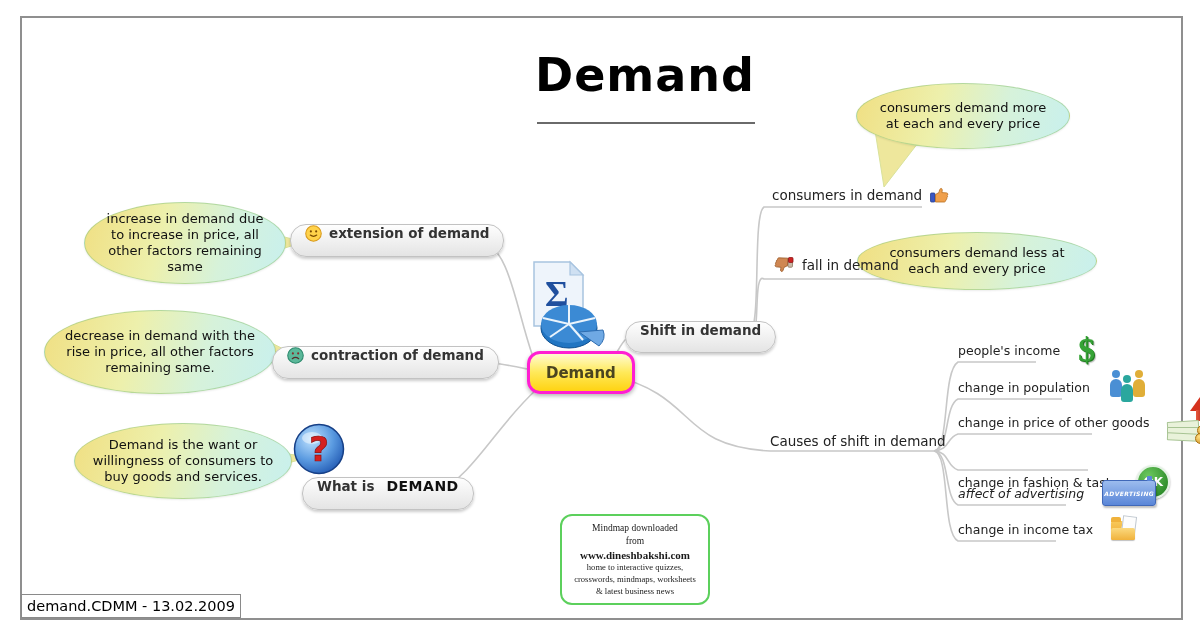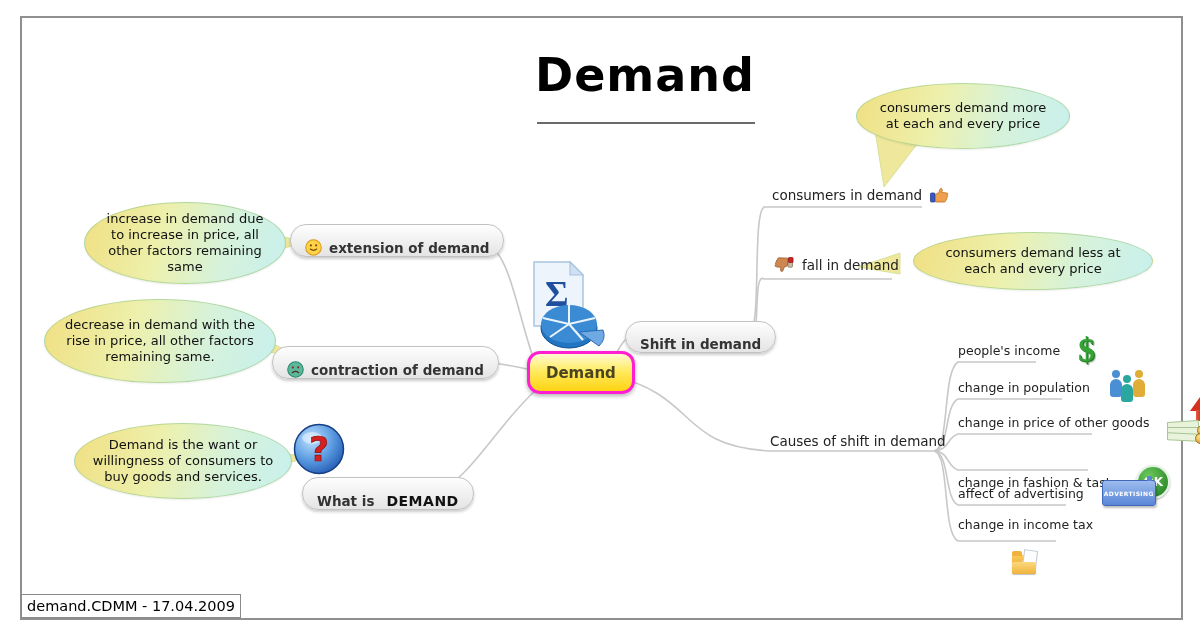--- a/index.html
+++ b/index.html
@@ -11,21 +11,21 @@
 
   .title{position:absolute;left:400px;top:48px;width:490px;text-align:center;z-index:2;
          font-size:46px;font-weight:900;letter-spacing:1px;color:#000;}
   .title-underline{position:absolute;left:537px;top:122px;width:218px;height:2px;background:#6a6a6a;z-index:2;}
 
   .callout{position:absolute;z-index:2;border-radius:50%;display:flex;align-items:center;justify-content:center;
            text-align:center;font-size:13px;line-height:1.22;color:#111;padding:6px 16px;box-sizing:border-box;
            background:linear-gradient(105deg,#f0df82 0%,#edf0ac 38%,#d6f2da 68%,#c8f0ee 100%);
            border:1px solid rgba(150,200,130,.6);box-shadow:0 1px 2px rgba(0,0,0,.08);}
 
-  .node{position:absolute;z-index:3;display:inline-flex;align-items:flex-end;gap:7px;padding:0 14px;height:31px;
+  .node{position:absolute;z-index:3;display:inline-flex;align-items:flex-start;gap:7px;padding:0 14px;height:31px;
         border-radius:16px;background:linear-gradient(#fefefe,#e4e4e4);border:1px solid #c2c2c2;
         box-shadow:0 2px 3px rgba(0,0,0,.2);font-weight:bold;font-size:13.5px;color:#333;white-space:nowrap;}
   .center-node{position:absolute;z-index:3;display:inline-flex;align-items:center;justify-content:center;
         left:527px;top:351px;height:37px;padding:0 16px;border-radius:13px;
         background:linear-gradient(#fffbd0 0%,#ffe959 50%,#ffd312 100%);
         border:3px solid #ff1ed2;box-shadow:0 2px 4px rgba(0,0,0,.3);
         font-weight:bold;font-size:15px;color:#4a4420;white-space:nowrap;}
   .emph{font-weight:900;letter-spacing:.5px;margin-left:5px;font-size:14px;color:#111;}
 
   .line-label{position:absolute;z-index:3;display:flex;align-items:center;gap:8px;
@@ -109,24 +109,24 @@
       <polygon points="266,451 310,457 266,469"></polygon>
       <polygon points="874,124 918,143 884,187"></polygon>
       <polygon points="900,253 858,267 900,274"></polygon>
     </g>
   </svg>
 
   <div class="title">Demand</div>
   <div class="title-underline"></div>
 
   <div class="callout" style="left:84px;top:202px;width:202px;height:82px;">increase in demand due to increase in price, all other factors remaining same</div>
-  <div class="callout" style="left:44px;top:299px;width:232px;height:84px;">decrease in demand with the rise in price, all other factors remaining same.</div>
+  <div class="callout" style="left:44px;top:310px;width:232px;height:84px;">decrease in demand with the rise in price, all other factors remaining same.</div>
   <div class="callout" style="left:856px;top:83px;width:214px;height:66px;">consumers demand more at each and every price</div>
   <div class="callout" style="left:74px;top:423px;width:218px;height:76px;">Demand is the want or willingness of consumers to buy goods and services.</div>
-  <div class="callout" style="left:913px;top:232px;width:240px;height:58px;text-align:center;">consumers demand less at each and every price</div>
+  <div class="callout" style="left:857px;top:232px;width:240px;height:58px;text-align:center;">consumers demand less at each and every price</div>
 
   <svg class="sigma-pie svg-icon" width="86" height="98" viewBox="0 0 86 98">
     <path d="M7 4 h36 l13 13 v51 h-49 z" fill="#eef4fb" stroke="#a8c4e0" stroke-width="1.5"></path>
     <path d="M43 4 l13 13 h-13 z" fill="#cfe0f2" stroke="#a8c4e0" stroke-width="1.2"></path>
     <text x="18" y="48" font-size="36" font-weight="bold" fill="#1f4f9e" font-family="Liberation Serif, DejaVu Serif, serif">Σ</text>
     <ellipse cx="42" cy="70" rx="28" ry="20" fill="#2175c2" stroke="#0f5090" stroke-width="1"></ellipse>
     <ellipse cx="42" cy="66" rx="28" ry="19" fill="#3b8ad4"></ellipse>
     <g stroke="#eaf4fc" stroke-width="2">
       <path d="M42,66 L42,47"></path>
         <path d="M42,66 L16,60"></path>
@@ -240,32 +240,40 @@
       <span class="coin c2"></span>
       <span class="coin c3"></span>
     </span>
   </div>
 
   <div class="cause-row" style="left:958px;top:470px;">
     <span>change in fashion &amp; taste</span>
     <span class="icon-ok">OK</span>
   </div>
 
-  <div class="cause-row" style="left:958px;top:481px;">
+  <div class="cause-row" style="left:958px;top:481px;font-style:italic;">
     <span>affect of advertising</span>
     <span class="icon-ad">
       <span class="ad-text">ADVERTISING</span>
       <span class="ad-dot"></span>
     </span>
   </div>
 
-  <div class="cause-row" style="left:958px;top:517px;flex-direction:column;">
+  <div class="cause-row" style="left:958px;top:517px;">
     <span>change in income tax</span>
     <span class="icon-folder">
       <span class="folder-back"></span>
       <span class="folder-paper"></span>
       <span class="folder-front"></span>
     </span>
   </div>
 
-
-  <div class="file-label">demand.CDMM - 17.04.2009</div>
+  <div class="attr-box">
+    <div class="attr-line">Mindmap downloaded</div>
+    <div class="attr-line">from</div>
+    <div class="attr-site">www.dineshbakshi.com</div>
+    <div class="attr-small">home to interactive quizzes,</div>
+    <div class="attr-small">crosswords, mindmaps, worksheets</div>
+    <div class="attr-small">&amp; latest business news</div>
+  </div>
+
+  <div class="file-label">demand.CDMM - 13.02.2009</div>
 </div>
 
 </body></html>

